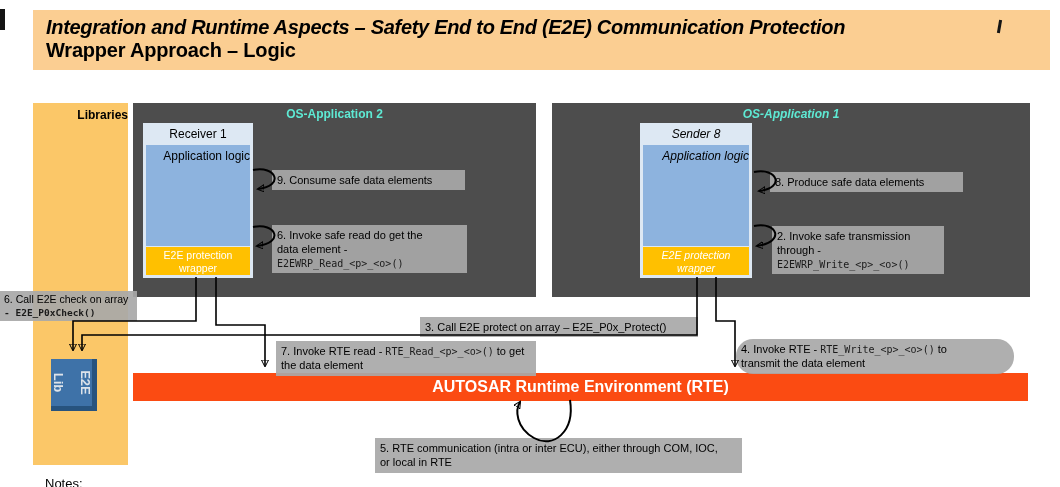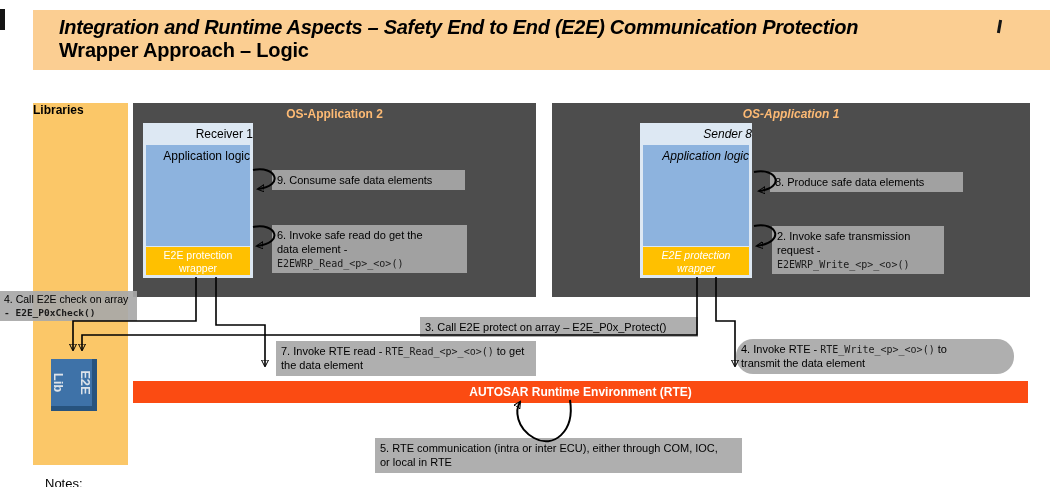--- a/index.html
+++ b/index.html
@@ -1,56 +1,56 @@
 <!DOCTYPE html>
 <html><head>
 <meta charset="utf-8">
 <style>
   html,body{margin:0;padding:0;background:#fff;}
   .page{position:relative;width:1060px;height:487px;background:#ffffff;overflow:hidden;
         font-family:"Liberation Sans",sans-serif;color:#000;}
 
   
   .titlebar{position:absolute;left:33px;top:10px;width:1017px;height:60px;background:#FBCE92;
-            padding:6px 0 0 26px;box-sizing:border-box;}
+            padding:6px 0 0 13px;box-sizing:border-box;}
   .title1{font-size:20px;font-weight:bold;font-style:italic;letter-spacing:-0.3px;white-space:nowrap;}
   .title2{font-size:20px;font-weight:bold;letter-spacing:-0.2px;}
   .mark{position:absolute;background:#141414;}
   .mark-left{left:0;top:9px;width:5px;height:21px;}
   .mark-right{left:998px;top:20px;width:3px;height:13px;transform:rotate(10deg);}
 
   
   .libcol{position:absolute;left:33px;top:103px;width:95px;height:362px;background:#FBC768;}
-  .libhdr{text-align:left;font-weight:bold;font-size:12px;}
+  .libhdr{text-align:right;font-weight:bold;font-size:12px;padding-top:5px;}
   .e2elib{position:absolute;left:18px;top:256px;width:41px;height:47px;background:#3E72A8;
           border-right:5px solid #27537E;border-bottom:5px solid #27537E;}
   .e2elib .rot{position:absolute;left:0;top:0;width:41px;height:47px;display:flex;align-items:center;
           justify-content:center;transform:rotate(90deg);color:#DDE3EA;font-size:13px;font-weight:600;
           line-height:1.05;text-align:center;}
   .e2elib .rot span{display:block;}
 
   
   .osapp{position:absolute;top:103px;height:194px;background:#4D4D4D;}
   .osapp2{left:133px;width:403px;}
   .osapp1{left:552px;width:478px;font-style:italic;}
-  .oshdr{text-align:center;color:#fdba74;font-weight:bold;font-size:12px;padding-top:4px;}
+  .oshdr{text-align:center;color:#5eead4;font-weight:bold;font-size:12px;padding-top:4px;}
 
   
   .swc{position:absolute;top:20px;background:#DDE8F3;}
   .swc-recv{left:10px;width:110px;height:155px;}
   .swc-send{left:88px;width:112px;height:155px;}
-  .swcname{text-align:right;font-size:12px;padding-top:4px;}
+  .swcname{text-align:center;font-size:12px;padding-top:4px;}
   .applogic{position:absolute;left:3px;top:22px;right:3px;height:101px;background:#8DB3DE;
             text-align:right;font-size:12px;padding-top:4px;box-sizing:border-box;}
   .wrapperbox{position:absolute;left:3px;top:124px;right:3px;height:28px;background:#FFC000;color:#fff;
             text-align:center;font-size:10.5px;line-height:1.25;padding-top:2px;box-sizing:border-box;}
 
   
-  .rtebar{position:absolute;left:133px;top:381px;width:895px;height:22px;background:#FB4B12;
-          color:#fff;font-weight:bold;font-size:12px;display:flex;align-items:center;justify-content:center;}
+  .rtebar{position:absolute;left:133px;top:373px;width:895px;height:28px;background:#FB4B12;
+          color:#fff;font-weight:bold;font-size:16px;display:flex;align-items:center;justify-content:center;}
 
   
   .step{position:absolute;background:rgba(168,168,168,0.92);color:#000;font-size:11px;line-height:1.3;
         padding:3px 5px;box-sizing:border-box;z-index:10;}
   .step .code{font-family:"DejaVu Sans Mono","Liberation Mono",monospace;font-size:10px;color:#1a1a1a;}
   .s9{left:272px;top:170px;width:193px;}
   .s6{left:272px;top:225px;width:195px;}
   .s1{left:770px;top:172px;width:193px;}
   .s2{left:772px;top:226px;width:172px;}
   .s8{left:0;top:291px;width:137px;font-size:10.5px;padding:2px 4px;}
@@ -116,25 +116,25 @@
   <div class="step s6">
     <div>6. Invoke safe read do get the</div>
     <div>data element -</div>
     <div class="code">E2EWRP_Read_&lt;p&gt;_&lt;o&gt;()</div>
   </div>
   <div class="step s1">
     <span>8. Produce safe data elements</span>
   </div>
   <div class="step s2">
     <div>2. Invoke safe transmission</div>
-    <div>request -</div>
+    <div>through -</div>
     <div class="code">E2EWRP_Write_&lt;p&gt;_&lt;o&gt;()</div>
   </div>
   <div class="step s8">
-    <div>4. Call E2E check on array</div>
+    <div>6. Call E2E check on array</div>
     <div class="code">- E2E_P0xCheck()</div>
   </div>
   <div class="step s3">
     <span>3. Call E2E protect on array  – E2E_P0x_Protect()</span>
   </div>
   <div class="step s7">
     <div><span>7. Invoke RTE read - </span><span class="code">RTE_Read_&lt;p&gt;_&lt;o&gt;()</span><span> to get</span></div>
     <div>the data element</div>
   </div>
   <div class="step s4">

